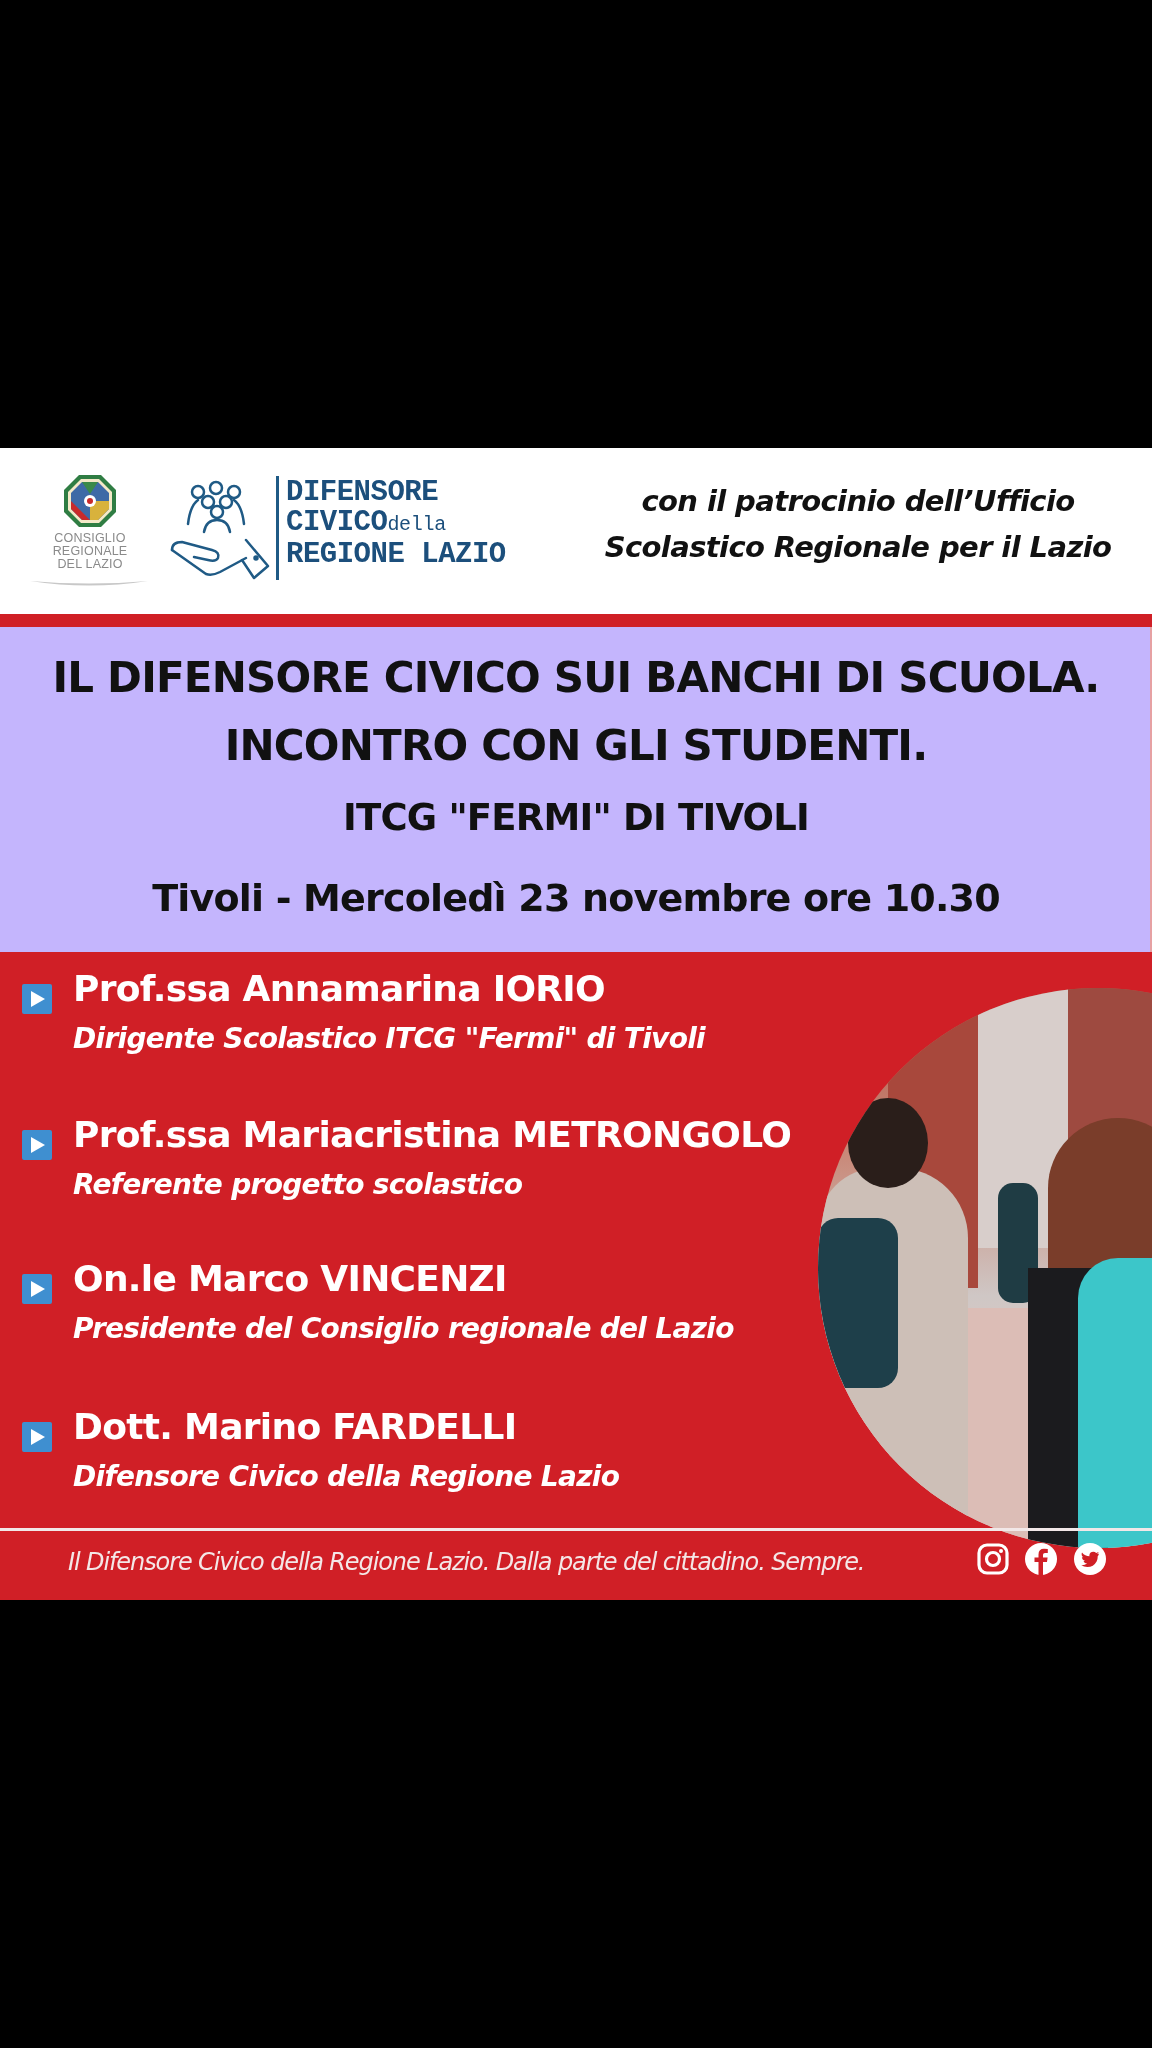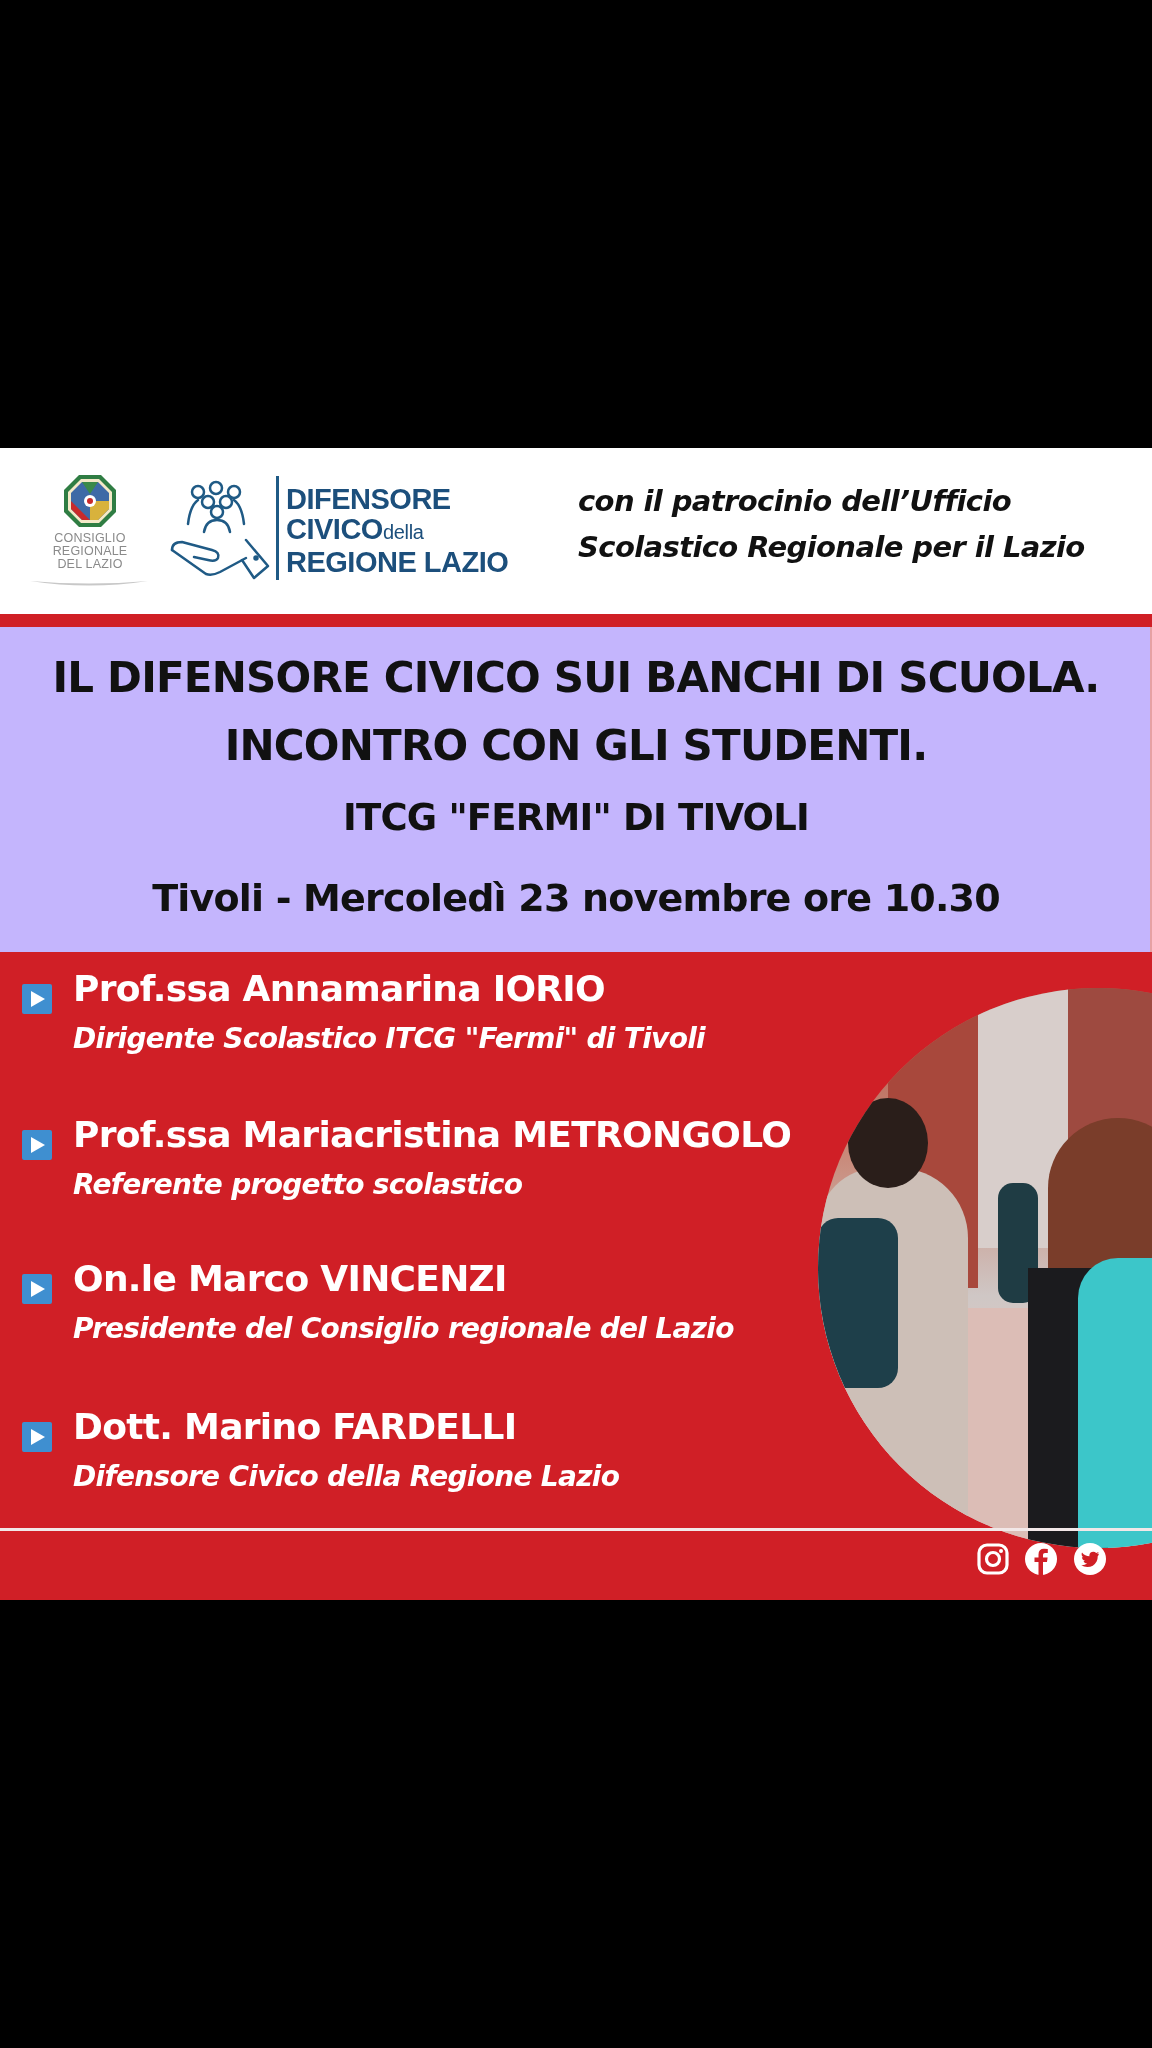--- a/index.html
+++ b/index.html
@@ -12,25 +12,25 @@
     .header { position: absolute; left: 0; top: 0; width: 1152px; height: 166px; background: #fff; }
     .consiglio-logo { position: absolute; left: 26px; top: 26px; width: 128px; height: 118px; }
     .consiglio-emblem { position: absolute; left: 37px; top: 0; width: 54px; height: 54px; }
     .consiglio-text { position: absolute; left: 0; top: 58px; width: 128px; text-align: center; color: #8a8a8a;
       font-family: "Liberation Sans", sans-serif; font-size: 12.5px; line-height: 13px; letter-spacing: 0.2px; }
     .consiglio-swoosh { position: absolute; left: 2px; top: 104px; width: 122px; height: 10px; }
 
     .difensore-logo { position: absolute; left: 168px; top: 26px; width: 380px; height: 112px; }
     .difensore-icon { position: absolute; left: 0; top: 6px; width: 110px; height: 100px; }
     .difensore-divider { position: absolute; left: 108px; top: 2px; width: 3px; height: 104px; background: #1f5a85; }
-    .difensore-text { position: absolute; left: 118px; top: 10px; color: #1c4f7c; font-family: Liberation Sans, sans-serif;
+    .difensore-text { position: absolute; left: 118px; top: 4px; color: #1c4f7c; font-family: Liberation Mono, monospace;
       font-weight: bold; font-size: 29px; line-height: 30px; letter-spacing: -0.5px; }
     .difensore-text .small { font-weight: normal; font-size: 20px; letter-spacing: -0.3px; }
 
-    .patrocinio { position: absolute; left: 578px; top: 30px; width: 560px; text-align: left; color: #111;
+    .patrocinio { position: absolute; left: 578px; top: 30px; width: 560px; text-align: center; color: #111;
       font-family: "DejaVu Sans", sans-serif; font-weight: bold; font-style: italic; font-size: 29px; line-height: 46px; letter-spacing: -0.6px; }
 
     .red-band { position: absolute; left: 0; top: 166px; width: 1152px; height: 13px; background: #d01f26; }
 
     
     .title-block { position: absolute; left: 0; top: 179px; width: 1152px; height: 325px; background: #c4b5fd;
       border-right: 2px solid #e6a1a3; text-align: center; color: #111; }
     .title-line { position: absolute; left: 0; width: 1152px; font-family: "DejaVu Sans", sans-serif; font-weight: bold; letter-spacing: -0.8px; }
     .t1 { top: 26px; font-size: 42px; }
     .t2 { top: 94px; font-size: 42px; }
@@ -165,20 +165,21 @@
         <div class="speaker-role">Presidente del Consiglio regionale del Lazio</div>
       </div>
       <div class="speaker" style="top:438px;">
         <span class="bullet"></span>
         <div class="speaker-name">Dott. Marino FARDELLI</div>
         <div class="speaker-role">Difensore Civico della Regione Lazio</div>
       </div>
     </div>
 
     <div class="footer-divider"></div>
+    <div class="footer-tagline">Il Difensore Civico della Regione Lazio. Dalla parte del cittadino. Sempre.</div>
 
     <svg class="social ig" viewBox="0 0 34 34">
       <rect x="3" y="3" width="28" height="28" rx="8" fill="none" stroke="#fff" stroke-width="3.2"></rect>
       <circle cx="17" cy="17" r="6.5" fill="none" stroke="#fff" stroke-width="3.2"></circle>
       <circle cx="25" cy="9" r="2" fill="#fff"></circle>
     </svg>
     <svg class="social fb" viewBox="0 0 34 34">
       <circle cx="17" cy="17" r="16" fill="#fff"></circle>
       <path d="M19,33 L19,20 L23,20 L23.6,15.5 L19,15.5 L19,12.8 Q19,11 21,11 L23.8,11 L23.8,7 Q22,6.7 20,6.7 Q14.5,6.7 14.5,12.4 L14.5,15.5 L10.5,15.5 L10.5,20 L14.5,20 L14.5,33 Z" fill="#d01f26"></path>
     </svg>

